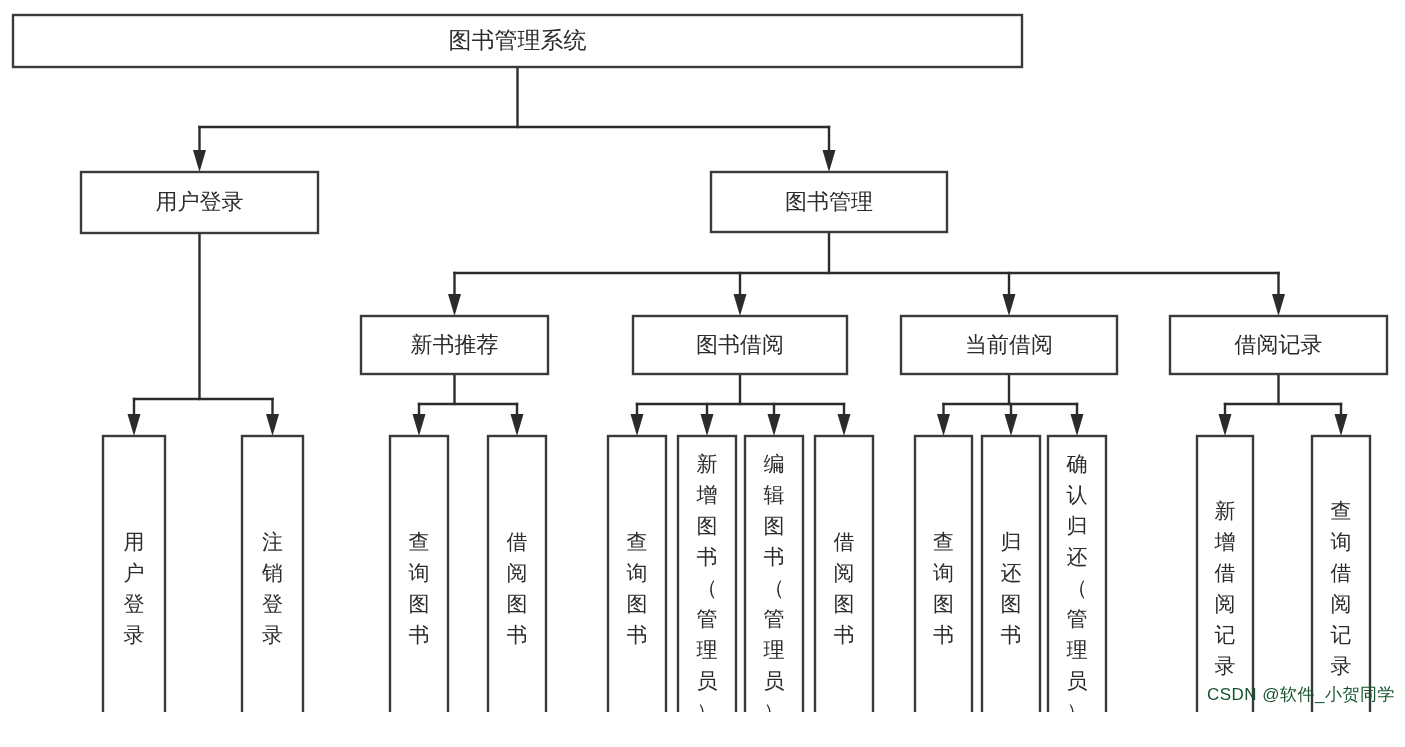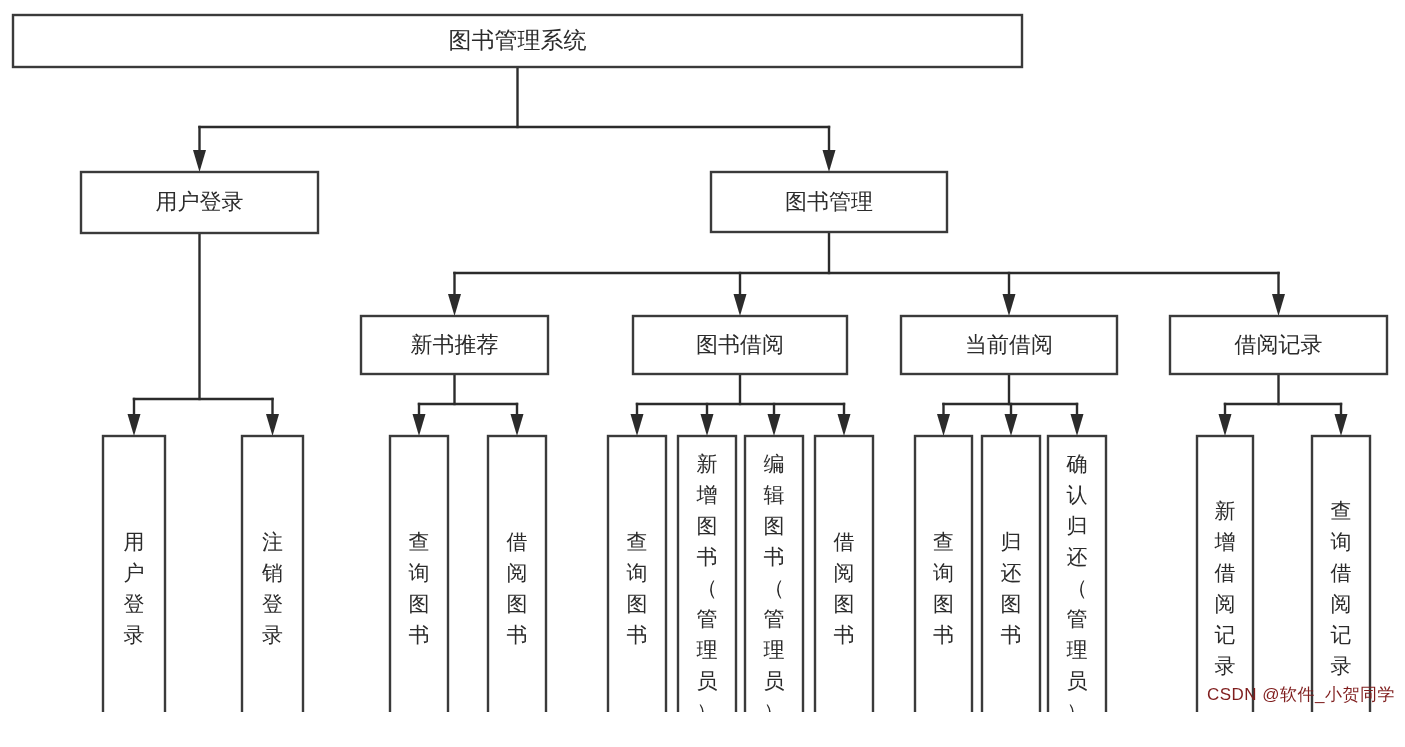--- a/index.html
+++ b/index.html
@@ -50,21 +50,21 @@
     stroke-linecap: square;
   }
   .arrow-head {
     fill: #2b2b2b;
     stroke: none;
   }
   .watermark {
     position: absolute;
     right: 10px;
     bottom: 6px;
-    color: #7f1d1d;
+    color: #14532d;
     font-size: 17px;
     font-family: "Liberation Sans", "DejaVu Sans", sans-serif;
     letter-spacing: 0.5px;
     white-space: nowrap;
     user-select: none;
     margin-left: 28px;
   }
 </style>
 </head>
 <body>

